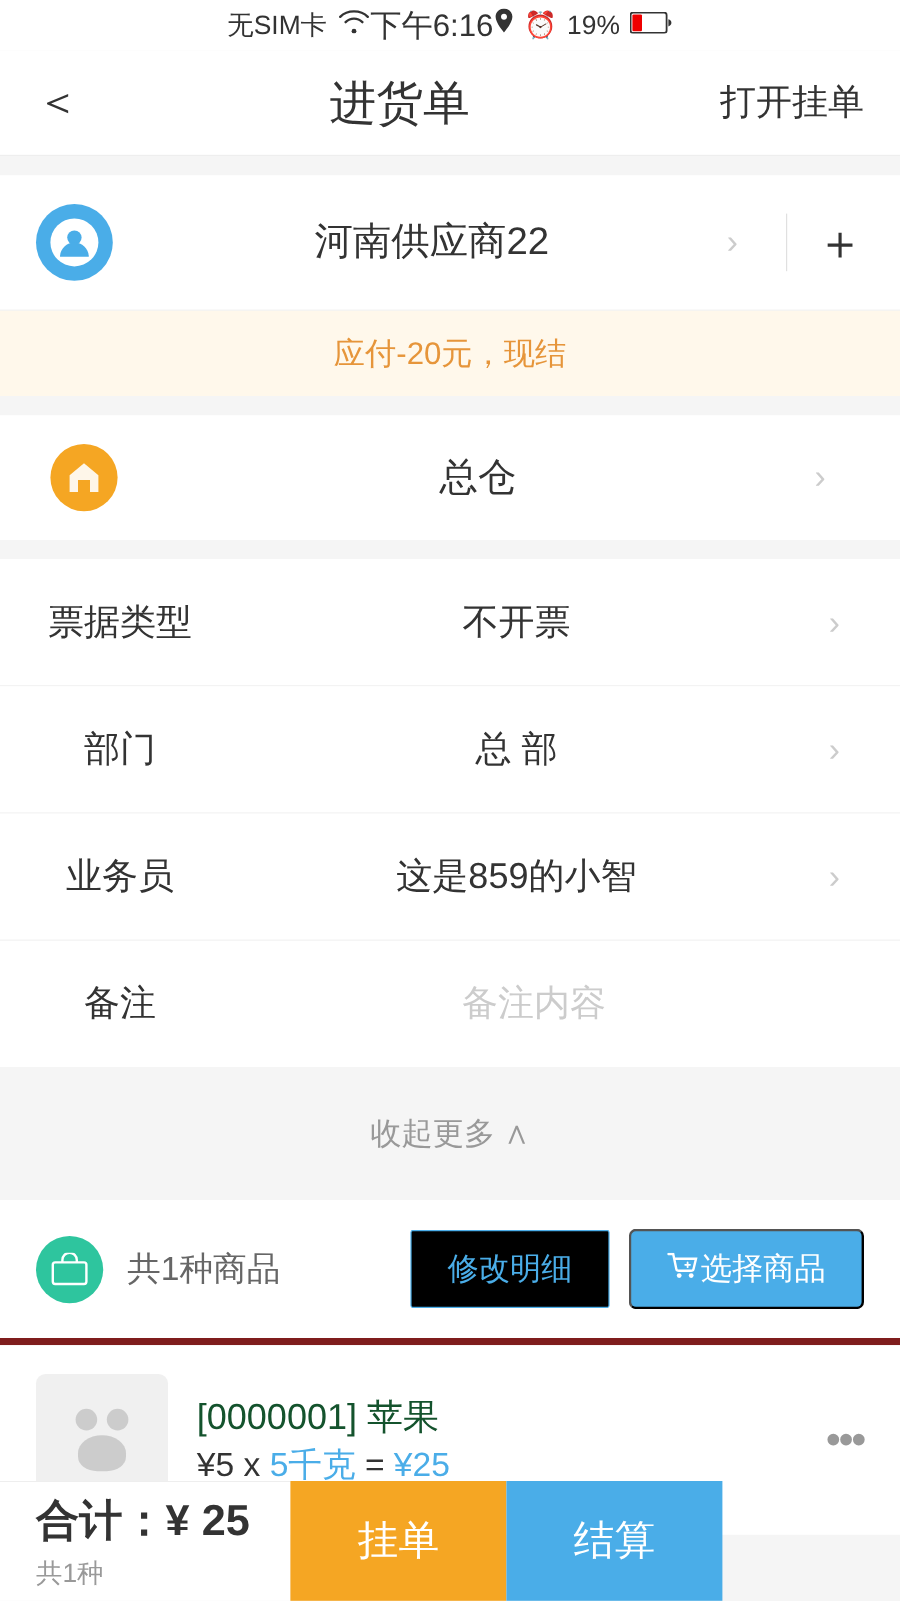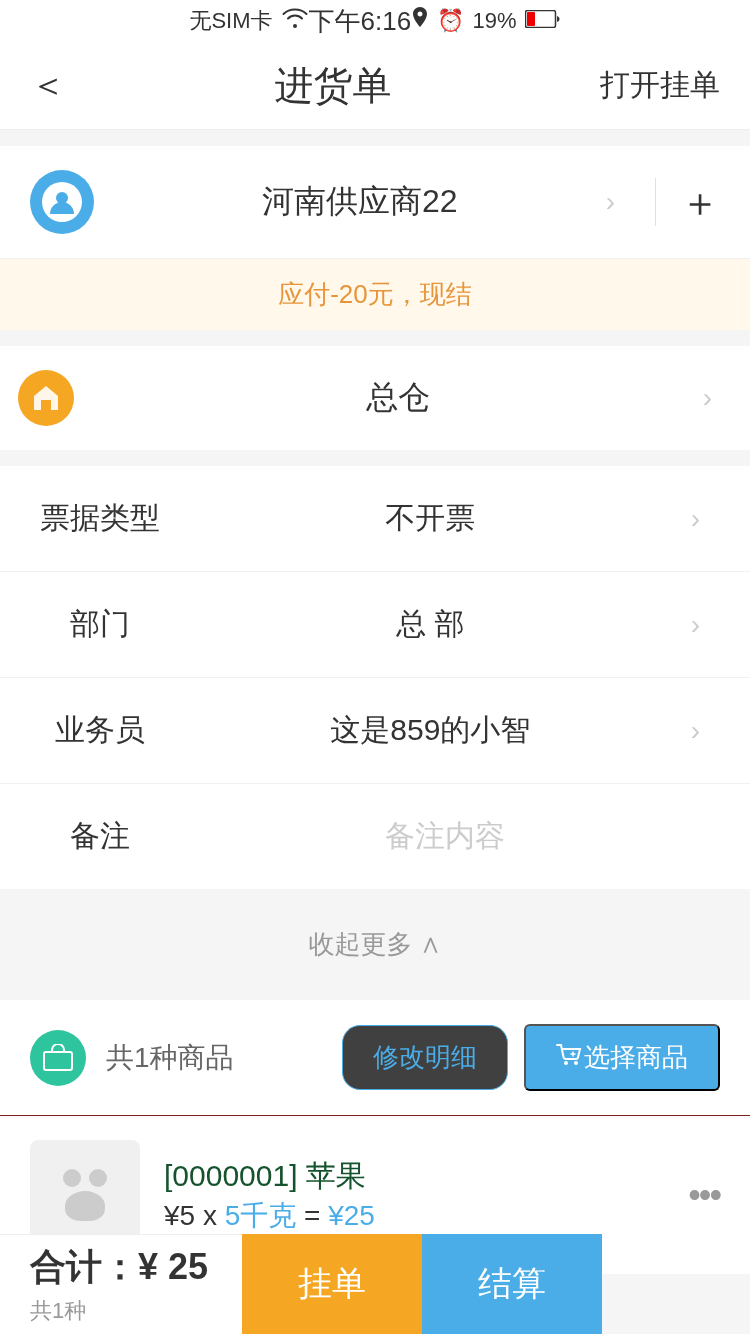--- a/index.html
+++ b/index.html
@@ -114,21 +114,21 @@
       background: #FFF8EB;
       padding: 18px 30px;
       font-size: 26px;
       color: #E6953A;
     }
 
     
     .warehouse-row {
       display: flex;
       align-items: center;
-      padding: 24px 18px;
+      padding: 24px 42px;
     }
     .warehouse-icon {
       width: 56px;
       height: 56px;
       border-radius: 50%;
       background: #F5A623;
       display: flex;
       align-items: center;
       justify-content: center;
       margin-right: 20px;
@@ -174,21 +174,21 @@
       font-size: 26px;
       color: #999;
     }
 
     
     .products-header {
       background: #fff;
       display: flex;
       align-items: center;
       padding: 24px 30px;
-      border-bottom: 1px solid #7f1d1d;
+      border-bottom: 6px solid #7f1d1d;
     }
     .products-icon {
       width: 56px;
       height: 56px;
       border-radius: 50%;
       background: #2EC59E;
       display: flex;
       align-items: center;
       justify-content: center;
       margin-right: 20px;
@@ -196,24 +196,24 @@
       color: #fff;
     }
     .products-count {
       flex: 1;
       font-size: 28px;
       color: #666;
     }
     .btn-outline {
       border: 1px solid #4AADE8;
       color: #4AADE8;
-      background: #404040;
+      background: #000000;
       padding: 14px 30px;
       font-size: 26px;
-      border-radius: 18px;
+      border-radius: 2px;
       margin-right: 16px;
     }
     .btn-filled {
       background: #4AADE8;
       color: #fff;
       padding: 14px 30px;
       font-size: 26px;
       border-radius: 6px;
       display: flex;
       align-items: center;

